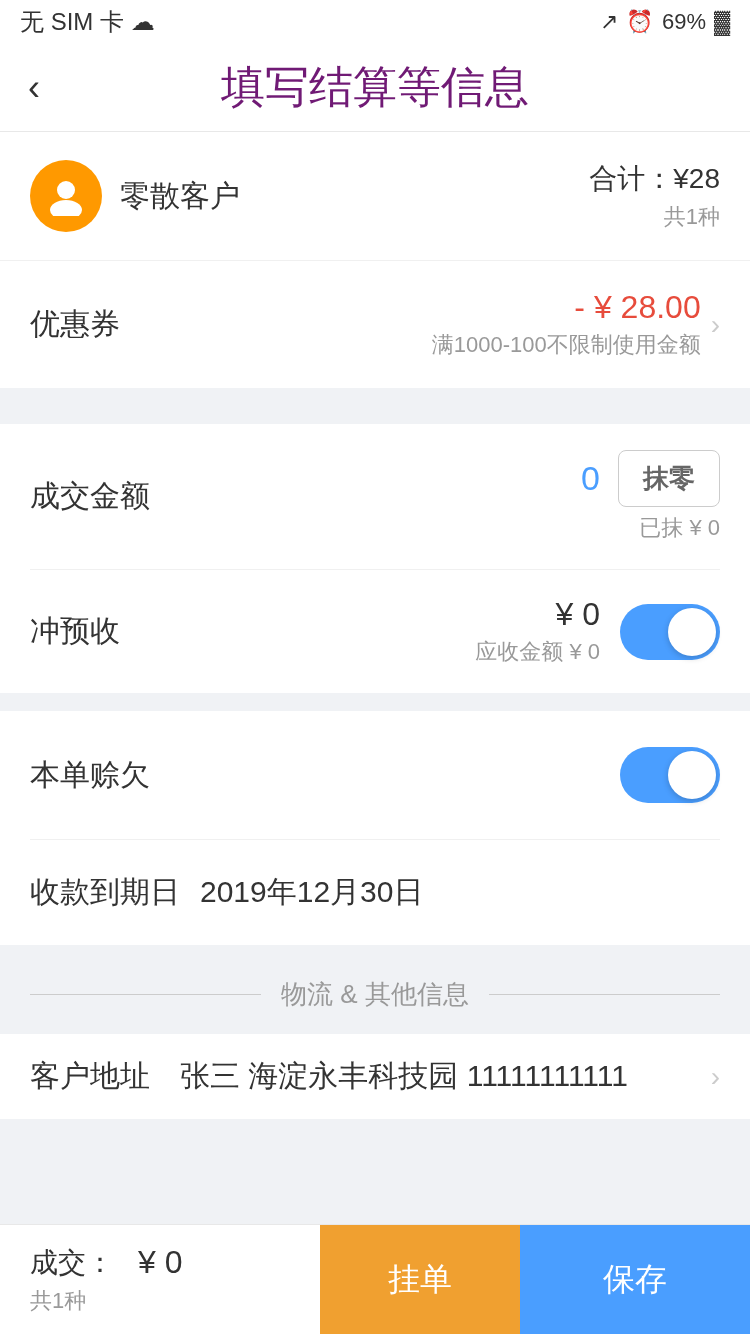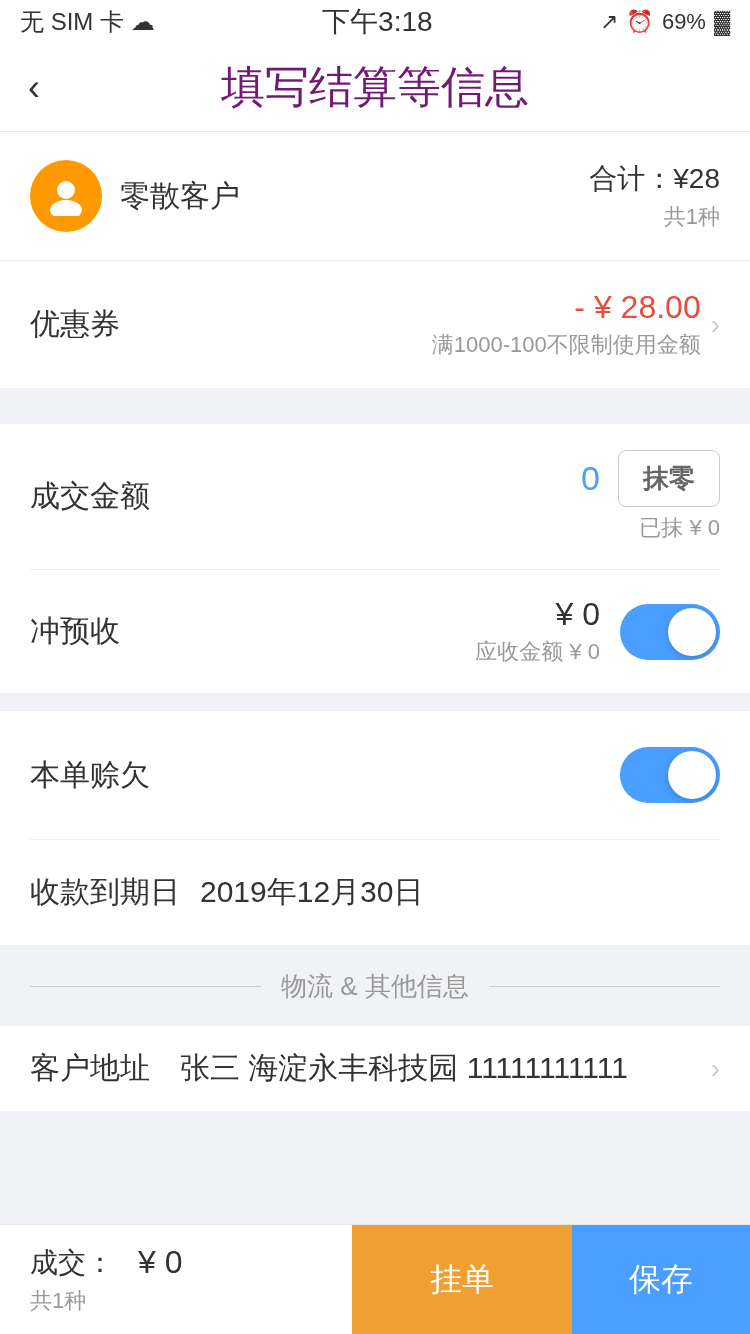--- a/index.html
+++ b/index.html
@@ -163,21 +163,21 @@
       position: absolute;
       top: 4px;
       right: 4px;
       box-shadow: 0 2px 6px rgba(0,0,0,0.2);
     }
 
     
     .debt-section {
       background: #fff;
       padding: 0 30px;
-      margin-bottom: 2px;
+      margin-bottom: 10px;
     }
     .debt-row {
       padding: 36px 0;
       display: flex;
       align-items: center;
       justify-content: space-between;
       border-bottom: 1px solid #f0f0f0;
     }
     .debt-row:last-child { border-bottom: none; }
     .debt-label { font-size: 30px; color: #333; }
@@ -235,50 +235,49 @@
       border-top: 1px solid #e8e8e8;
     }
     .bottom-summary {
       flex: 1;
       padding: 0 30px;
     }
     .bottom-deal { font-size: 28px; color: #333; display: flex; align-items: flex-start; gap: 24px; }
     .bottom-deal-value { font-size: 32px; color: #333; font-weight: 500; }
     .bottom-count { font-size: 22px; color: #999; margin-top: 4px; }
     .btn-hold {
-      width: 220px;
+      width: 200px;
       height: 110px;
       background: #f0a030;
       display: flex;
       align-items: center;
       justify-content: center;
       font-size: 32px;
       color: #fff;
       cursor: pointer;
     }
     .btn-save {
-      width: 178px;
+      width: 230px;
       height: 110px;
       background: #4a9eff;
       display: flex;
       align-items: center;
       justify-content: center;
       font-size: 32px;
       color: #fff;
       cursor: pointer;
     }
   </style>
 </head>
 <body>
 
 <div class="status-bar">
   <div class="status-bar-left">
     <span>无 SIM 卡 ☁</span>
   </div>
-  <div class="status-bar-center">下午3:18</div>
   <div class="status-bar-right">
     <span>↗</span>
     <span>⏰</span>
     <span>69%</span>
     <span>▓</span>
   </div>
 </div>
 
 <div class="nav-bar">
   <div class="nav-back">‹</div>

